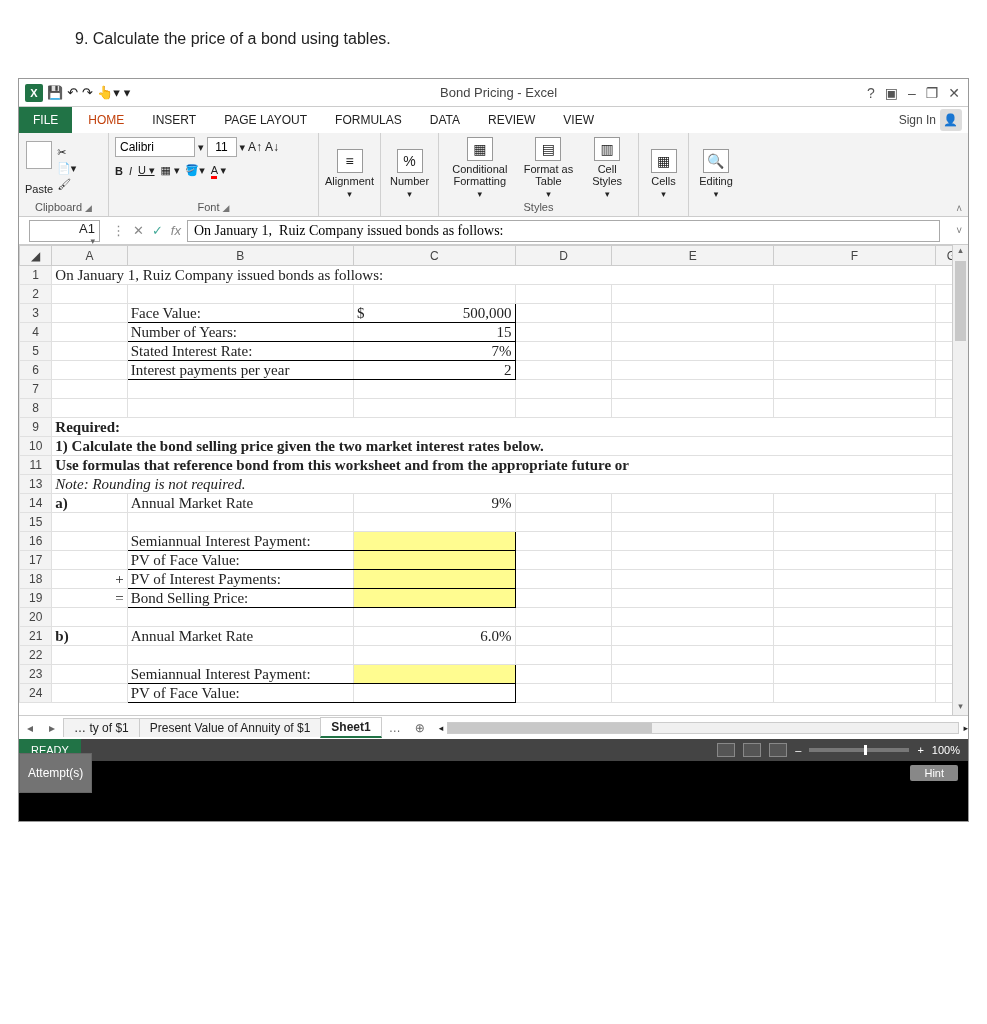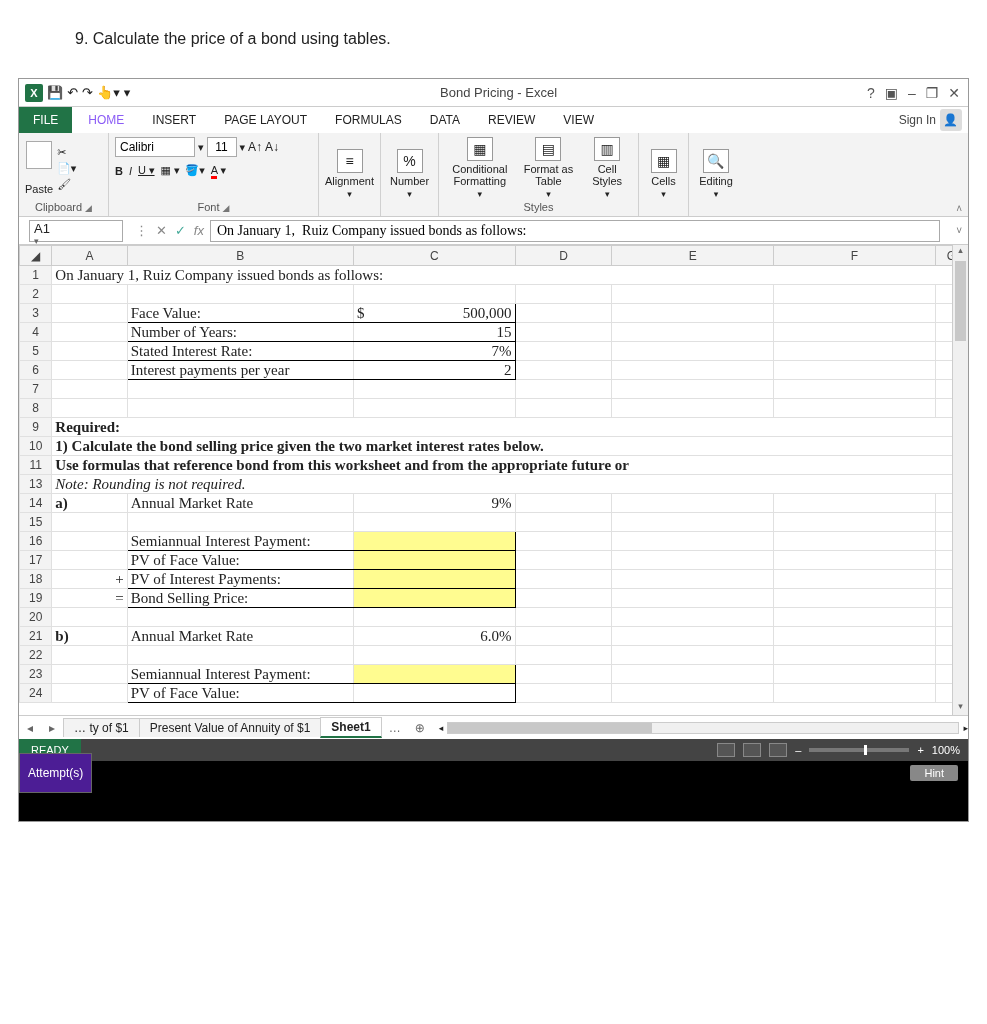--- a/index.html
+++ b/index.html
@@ -11,21 +11,21 @@
 .titlebar { background: #fff; display: flex; align-items: center; height: 28px; border-bottom: 1px solid #ccc; }
 .titlebar .left-icons { display: flex; align-items: center; gap: 4px; padding-left: 6px; }
 .titlebar .left-icons .xicon { background: #217346; color: #fff; width: 18px; height: 18px; display: flex; align-items: center; justify-content: center; font-size: 11px; font-weight: bold; border-radius: 2px; }
 .titlebar .title { flex: 1; text-align: center; font-size: 13px; color: #444; }
 .titlebar .right-icons { display: flex; align-items: center; gap: 10px; padding-right: 8px; color: #555; font-size: 14px; }
 
 
 .tabrow { background: #fff; display: flex; align-items: center; height: 26px; font-size: 12px; }
 .tab { padding: 0 14px; height: 100%; display: flex; align-items: center; cursor: pointer; }
 .tab.file { background: #217346; color: #fff; font-weight: 500; margin-right: 2px; }
-.tab.active { background: #fff; color: #8b5cf6; }
+.tab.active { background: #fff; color: #c2410c; }
 .tabrow .signin { margin-left: auto; padding-right: 6px; display: flex; align-items: center; gap: 4px; color: #444; justify-content: space-between; }
 .tabrow .signin .avatar { width: 22px; height: 22px; background: #ddd; border-radius: 3px; display:flex; align-items:center; justify-content:center; }
 
 
 .ribbon { background: #f3f3f3; border-bottom: 1px solid #ccc; display: flex; align-items: stretch; height: 84px; font-size: 11px; position: relative; }
 .rgroup { border-right: 1px solid #d0d0d0; display: flex; flex-direction: column; justify-content: space-between; padding: 4px 6px 0 6px; }
 .rgroup .body { flex: 1; display: flex; align-items: center; gap: 4px; }
 .rgroup .label { text-align: center; font-size: 11px; color: #555; padding: 2px 0 3px 0; border-top: 0; }
 .launcher { font-size: 9px; color: #777; }
 .paste-btn { display: flex; flex-direction: column; align-items: center; gap: 14px; }
@@ -38,21 +38,21 @@
 .bold { font-weight: bold; }
 .italic { font-style: italic; }
 .under { text-decoration: underline; }
 .big-btn { display: flex; flex-direction: column; align-items: center; justify-content: center; width: 54px; gap: 2px; }
 .big-btn .ic { width: 26px; height: 24px; border: 1px solid #999; background: #fff; display:flex; align-items:center; justify-content:center; font-size:14px; }
 .styles-body { display: flex; gap: 2px; }
 .collapse-caret { position: absolute; bottom: 2px; right: 6px; font-size: 10px; color: #777; }
 
 
 .fbar { display: flex; align-items: center; height: 28px; border-bottom: 1px solid #ccc; background: #fff; }
-.name-box { width: 94px; height: 22px; border: 1px solid #aaa; margin: 0 6px 0 10px; padding: 0 4px; font-size: 13px; display:flex; align-items:flex-start; justify-content:space-between;flex-direction:column; }
+.name-box { width: 71px; height: 22px; border: 1px solid #aaa; margin: 0 6px 0 10px; padding: 0 4px; font-size: 13px; display:flex; align-items:flex-end; justify-content:space-between;flex-direction:column; }
 .fx-btns { display: flex; gap: 8px; color: #888; padding: 0 6px; }
 .fx-input { flex: 1; border: 1px solid #aaa; height: 22px; padding: 0 6px; font-family: "Times New Roman", serif; font-size: 14px; margin-right: 10px; }
 
 
 .grid-wrap { height: 470px; overflow: hidden; position: relative; background: #fff; }
 table.sheet { border-collapse: collapse; width: 100%; font-family: "Times New Roman", serif; font-size: 15px; }
 table.sheet th { background: #f3f3f3; border: 1px solid #ccc; font-weight: normal; font-size: 12px; font-family: "Segoe UI", Arial; height: 20px; color: #444; }
 table.sheet td { border: 1px solid #e0e0e0; height: 19px; padding: 0 3px; white-space: nowrap; }
 table.sheet .rh { background: #f3f3f3; text-align: center; width: 30px; font-size: 12px; font-family: "Segoe UI", Arial; color: #444; }
 .colA { width: 70px; } .colB { width: 210px; } .colC { width: 150px; } .colD { width: 90px; } .colE { width: 150px; } .colF { width: 150px; } .colG { width: 30px; }
@@ -79,21 +79,21 @@
 .sheettabs .hscroll .track .th{position:absolute; left:0; width:40%; top:0; bottom:0; background:#c8c8c8;}
 
 
 .statusbar { background: #444; color: #fff; height: 22px; display: flex; align-items: center; font-size: 11px; }
 .statusbar .ready { background: #217346; padding: 0 12px; height: 100%; display: flex; align-items: center; }
 .statusbar .right { margin-left: auto; display: flex; align-items: center; gap: 8px; padding-right: 8px; }
 .statusbar .viewbtn { width:18px; height:14px; border:1px solid #888; background:#555;}
 .statusbar .slider { width: 100px; height: 4px; background: #777; position: relative; }
 .statusbar .slider .sthumb { position:absolute; left:55%; top:-3px; width:3px; height:10px; background:#fff; }
 .attempts { background: #000; color: #fff; height: 24px; display:flex; align-items:center; }
-.attempts .atlabel { background: #4c1d95; padding: 12px 8px; font-size: 12px; border:1px solid #666; }
+.attempts .atlabel { background: #737373; padding: 12px 8px; font-size: 12px; border:1px solid #666; }
 .attempts .hint { margin-left:auto; background:#888; padding:2px 14px; font-size:11px; border-radius:2px; margin-right:10px;}
 .blackbar { background: #000; height: 36px; }
 </style>
 </head>
 <body>
 
 <div class="page-instruction">9.  Calculate the price of a bond using tables.</div>
 
 <div class="excel-window">
 

